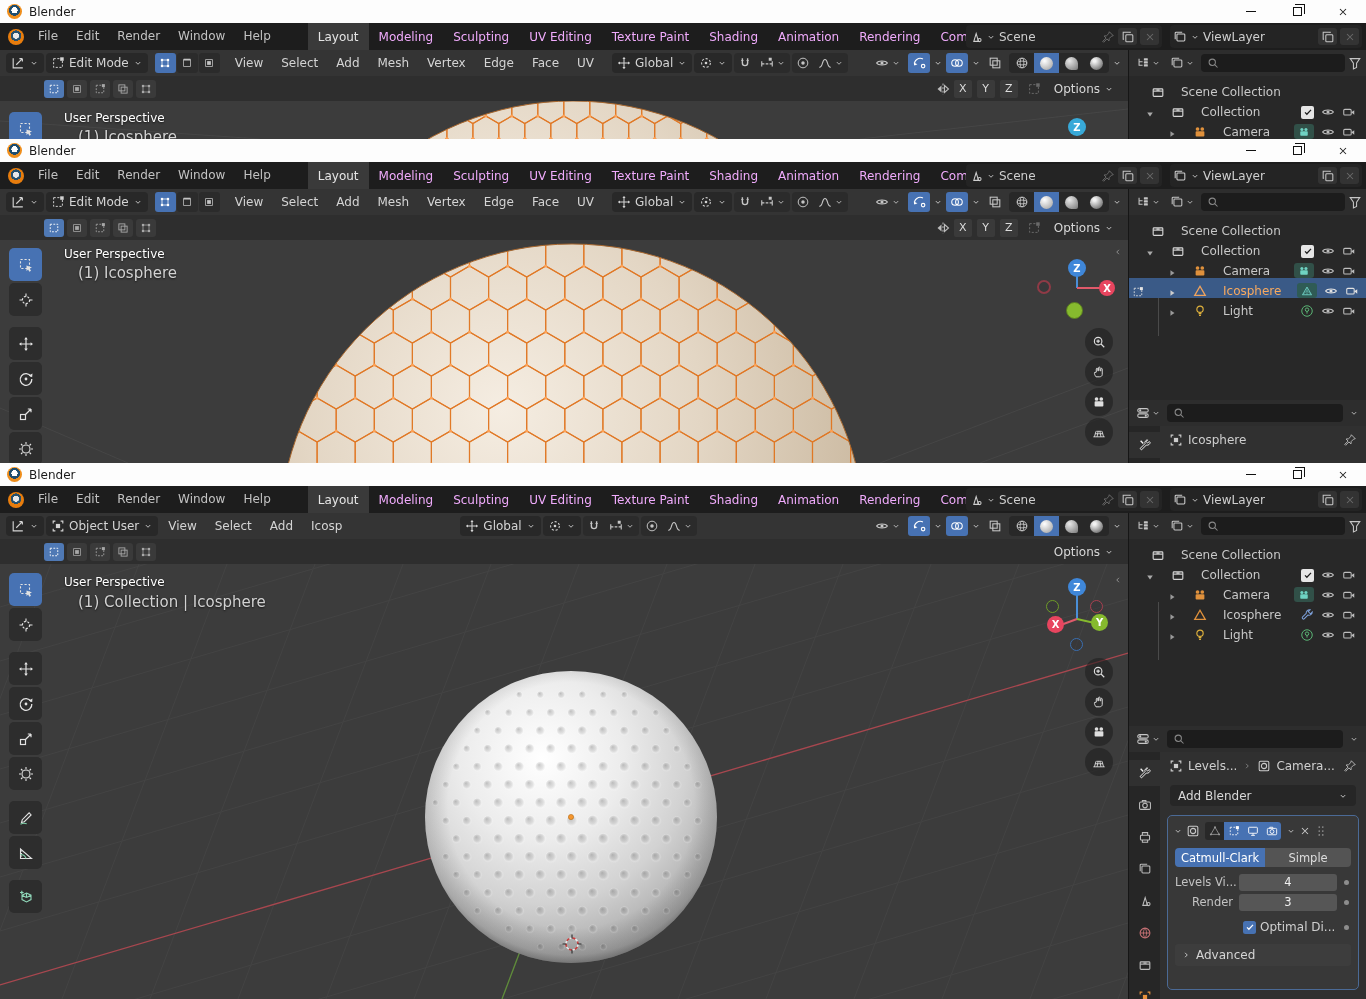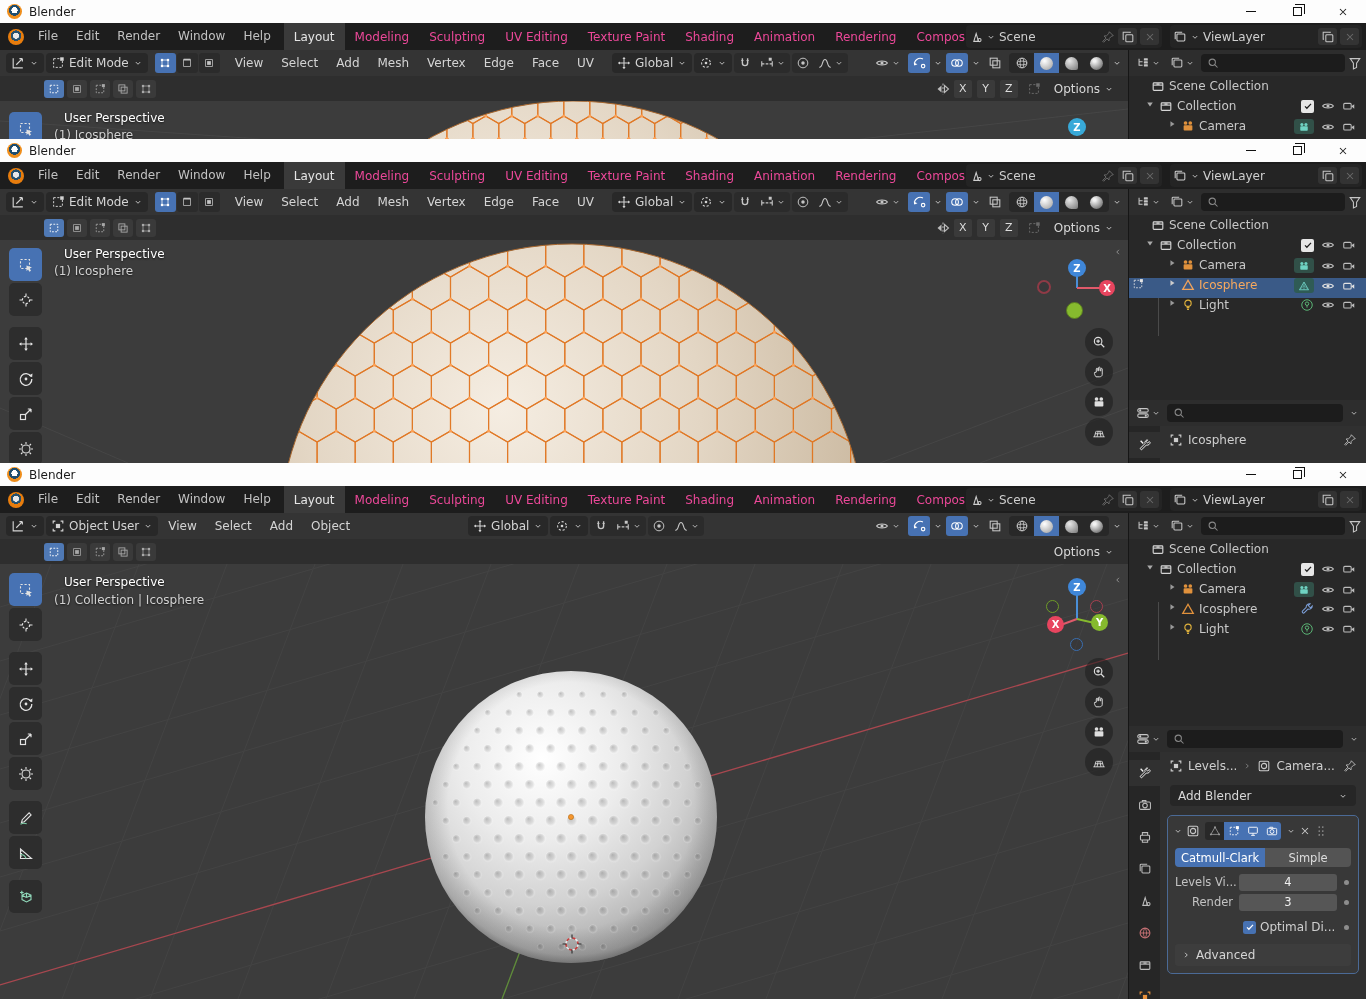--- a/index.html
+++ b/index.html
@@ -15,22 +15,22 @@
 .blogo{width:15px;height:15px;margin:0 7px 0 7px;border-radius:50%;background:radial-gradient(circle at 50% 42%,#fff 0 3px,#1f4d6e 3.2px 5.4px,#ef8e1c 5.6px 100%);flex:none}
 .tbc{margin-left:auto;display:flex;height:100%}
 .tbb{width:46px;display:flex;align-items:center;justify-content:center;color:#222}
 .mingl{width:10px;height:1px;background:#111}
 .resgl{width:9px;height:9px;border:1px solid #111;position:relative;background:#fdfdfd}
 .resgl::before{content:"";position:absolute;left:1px;top:-4px;width:9px;height:9px;border:1px solid #111;border-left:none;border-bottom:none}
 
 .mb{position:absolute;left:0;top:23px;width:100%;height:27px;background:#1d1d1d;display:flex;align-items:center;color:#c2c2c2;font-size:12px}
 .blogo2{width:16px;height:16px;margin:0 5px 0 8px;border-radius:50%;background:radial-gradient(circle at 50% 42%,#e8e8e8 0 3px,#26516e 3.2px 5.2px,#e87d0d 5.4px 100%);flex:none}
 .mi{padding:15px 9px;line-height:27px}
-.wtabs{display:flex;margin-left:4px;height:27px;align-items:stretch;overflow:hidden;max-width:700px;flex:none}
-.wtab{padding:0 10px;display:flex;align-items:center;color:#ec4899;white-space:nowrap}
+.wtabs{display:flex;margin-left:28px;height:27px;align-items:stretch;overflow:hidden;max-width:700px;flex:none}
+.wtab{padding:0 10px;display:flex;align-items:center;color:#f0abfc;white-space:nowrap}
 .wtab.on{background:#3a3a3a;color:#e6e6e6}
 .mwidget{position:absolute;top:2px;height:23px;display:flex;align-items:center;background:#242424;border-radius:4px;color:#cfcfcf;padding:0 3px;gap:3px;font-size:12px}
 .sw{right:204px;width:196px}
 .vlw{right:4px;width:192px}
 .wlbl{flex:1;overflow:hidden;white-space:nowrap}
 .mbtn{width:19px;height:17px;background:#333;border-radius:3px;display:flex;align-items:center;justify-content:center;color:#c6c6c6}
 .dim{color:#6a6a6a}
 
 .hdr{position:absolute;left:0;top:50px;width:1128px;height:26px;background:#343434;display:flex;align-items:center;font-size:12px;color:#d4d4d4;padding:0 6px;gap:2px}
 .drop{display:flex;align-items:center;background:#282828;border-radius:4px;height:20px;padding:0 5px;gap:4px;white-space:nowrap}
@@ -52,52 +52,52 @@
 
 .tset{position:absolute;left:0;top:76px;width:1128px;height:25px;background:#2e2e2e;display:flex;align-items:center;padding:0 8px 0 44px;font-size:12px;color:#ccc;gap:2px}
 .tsb{width:20px;height:18px;border-radius:3px;background:#3a3a3a;display:flex;align-items:center;justify-content:center;color:#a8a8a8;margin-right:1px}
 .tsb.on{background:#4f79b5;color:#fff}
 .axc{width:18px;height:18px;border-radius:2px;background:#3a3a3a;display:flex;align-items:center;justify-content:center;font-size:11px;color:#ddd;margin-right:2px}
 .opts{display:flex;align-items:center;gap:4px;padding:0 6px;color:#d8d8d8}
 
 .vp{position:absolute;left:0;top:101px;width:1128px;background:#3c3c3c;overflow:hidden}
 .vpsvg{position:absolute;left:0;top:0}
 .ovl1{position:absolute;left:64px;font-size:12px;color:#fff;text-shadow:0 1px 2px rgba(0,0,0,.65);white-space:nowrap}
-.ovl2{position:absolute;left:54px;font-size:12px;color:#d2d2d2;text-shadow:0 1px 2px rgba(0,0,0,.65);white-space:nowrap}
+.ovl2{position:absolute;left:78px;font-size:15px;color:#d2d2d2;text-shadow:0 1px 2px rgba(0,0,0,.65);white-space:nowrap}
 .ltools{position:absolute;left:9px;display:flex;flex-direction:column;gap:2px}
 .ltb{width:33px;height:33px;border-radius:5px;background:#2d2d2d;display:flex;align-items:center;justify-content:center;color:#e2e2e2}
 .ltb.on{background:#4772b3}
 .gap7{height:7px;flex:none}
 .axball{position:absolute;border-radius:50%;display:flex;align-items:center;justify-content:center;font-size:10px;font-weight:bold;color:#fff}
 .hollow{background:rgba(50,50,55,.35)}
 .navb{position:absolute;width:28px;height:28px;border-radius:50%;background:rgba(28,28,28,.55);display:flex;align-items:center;justify-content:center;color:#dedede}
 .colps{position:absolute;color:#9a9a9a;transform:rotate(90deg)}
 
 .rp{position:absolute;left:1128px;width:238px;background:#282828;border-left:1px solid #161616;overflow:hidden}
 .ohdr{height:26px;background:#2d2d2d;display:flex;align-items:center;padding:0 4px;gap:3px;color:#c6c6c6}
 .hbtn{display:flex;align-items:center;gap:1px;padding:0 3px;height:20px;border-radius:3px;color:#c6c6c6}
 .srch{flex:1;height:18px;background:#1c1c1c;border-radius:4px;display:flex;align-items:center;padding:0 6px;color:#888;gap:4px}
 .obody{position:relative;font-size:12px;color:#c8c8c8;padding-top:3px}
-.orow{height:20px;display:flex;align-items:flex-start;gap:4px;position:relative}
+.orow{height:20px;display:flex;align-items:flex-end;gap:16px;position:relative}
 .orow.sel{background:#3a5a87}
 .orow.sel .olbl{color:#f8a95e}
 .oic{display:flex;gap:7px;margin-left:auto;padding-right:10px;color:#bdbdbd;align-items:center}
 .ochk{width:13px;height:13px;border-radius:2px;background:#e6e6e6;color:#1d1d1d;display:flex;align-items:center;justify-content:center}
 .dchip{width:20px;height:15px;border-radius:3px;display:flex;align-items:center;justify-content:center}
 .vline{position:absolute;width:1px;background:#4a4a4a}
 .editind{position:absolute;left:3px;color:#e4e4e4}
 
 .props{position:absolute;left:1128px;width:238px;background:#303030;border-left:1px solid #161616;overflow:hidden}
 .pstrip{position:absolute;left:0;top:26px;bottom:0;width:31px;background:#262626;display:flex;flex-direction:column;align-items:center;padding-top:8px;gap:6px}
 .ptab{width:31px;height:26px;display:flex;align-items:center;justify-content:center;color:#bdbdbd;flex:none}
 .ptab.on{background:#303030;color:#f2f2f2}
 .pcontent{position:absolute;left:31px;top:26px;right:0;bottom:0;font-size:12px;color:#cfcfcf}
 .crumb{display:flex;align-items:center;gap:5px;padding:7px 9px 3px;white-space:nowrap}
 .addmod{margin:9px 10px 0;height:21px;background:#262626;border-radius:4px;display:flex;align-items:center;padding:0 8px;color:#d8d8d8}
-.modcard{margin:9px 7px 0;background:#383838;border:1px solid #4b6a96;border-radius:5px;padding:4px 5px 2px;position:relative}
+.modcard{margin:9px 7px 0;background:#383838;border:1px solid #4b6a96;border-radius:5px;padding:4px 5px 18px;position:relative}
 .mhead{display:flex;align-items:center;gap:3px;height:22px;color:#c9c9c9}
 .mtgl{display:flex;background:#282828;border-radius:3px;overflow:hidden;margin-left:2px}
 .mtb{width:19px;height:18px;display:flex;align-items:center;justify-content:center;color:#9a9a9a}
 .mtb.on{background:#4772b3;color:#fff}
 .mseg{display:flex;height:19px;margin:6px 2px 5px;border-radius:4px;overflow:hidden;font-size:11.5px}
 .sa{flex:1.05;background:#4772b3;color:#fff;display:flex;align-items:center;justify-content:center}
 .sb{flex:1;background:#545454;color:#ddd;display:flex;align-items:center;justify-content:center}
 .mrow{display:flex;align-items:center;height:20px;margin:0 2px}
 .mlbl{width:64px;text-align:right;color:#c3c3c3;font-size:11.5px;padding-right:6px;white-space:nowrap;overflow:hidden;flex:none}
 .mval{flex:1;background:#565656;border-radius:3px;height:17px;display:flex;align-items:center;justify-content:center;color:#f0f0f0;font-size:11.5px}
@@ -2900,21 +2900,21 @@
           <use href="#objsq"></use>
         </svg>
         <span>Object User</span>
         <svg class="i0">
           <use href="#chev"></use>
         </svg>
       </div>
     <span class="hmenu">View</span>
     <span class="hmenu">Select</span>
     <span class="hmenu">Add</span>
-    <span class="hmenu">Object</span>
+    <span class="hmenu">Icosp</span>
     <div class="drop" style="margin-left:108px">
         <svg class="ic">
           <use href="#movet"></use>
         </svg>
         <span>Global</span>
         <svg class="i0">
           <use href="#chev"></use>
         </svg>
       </div>
     <div class="drop">

